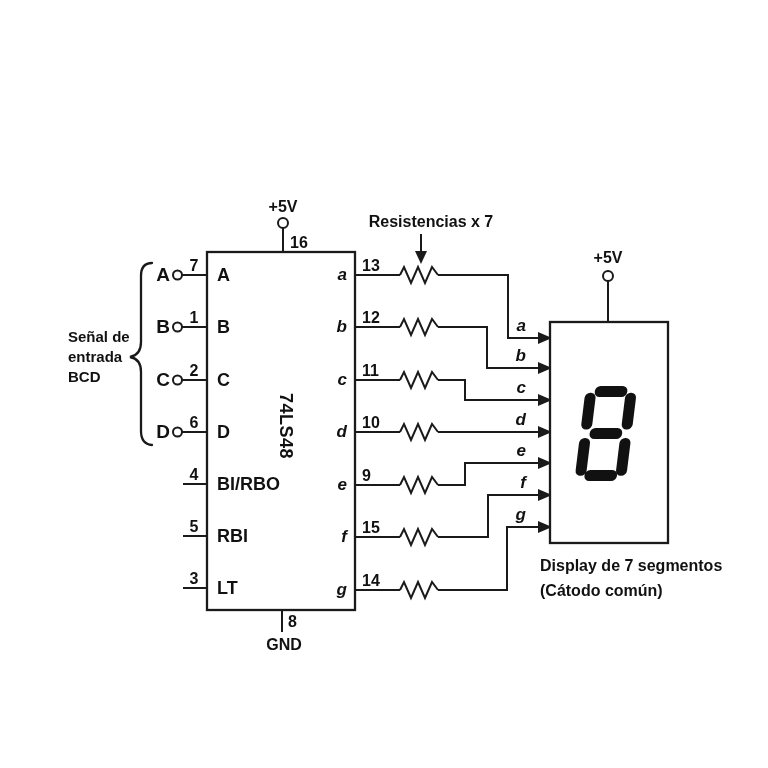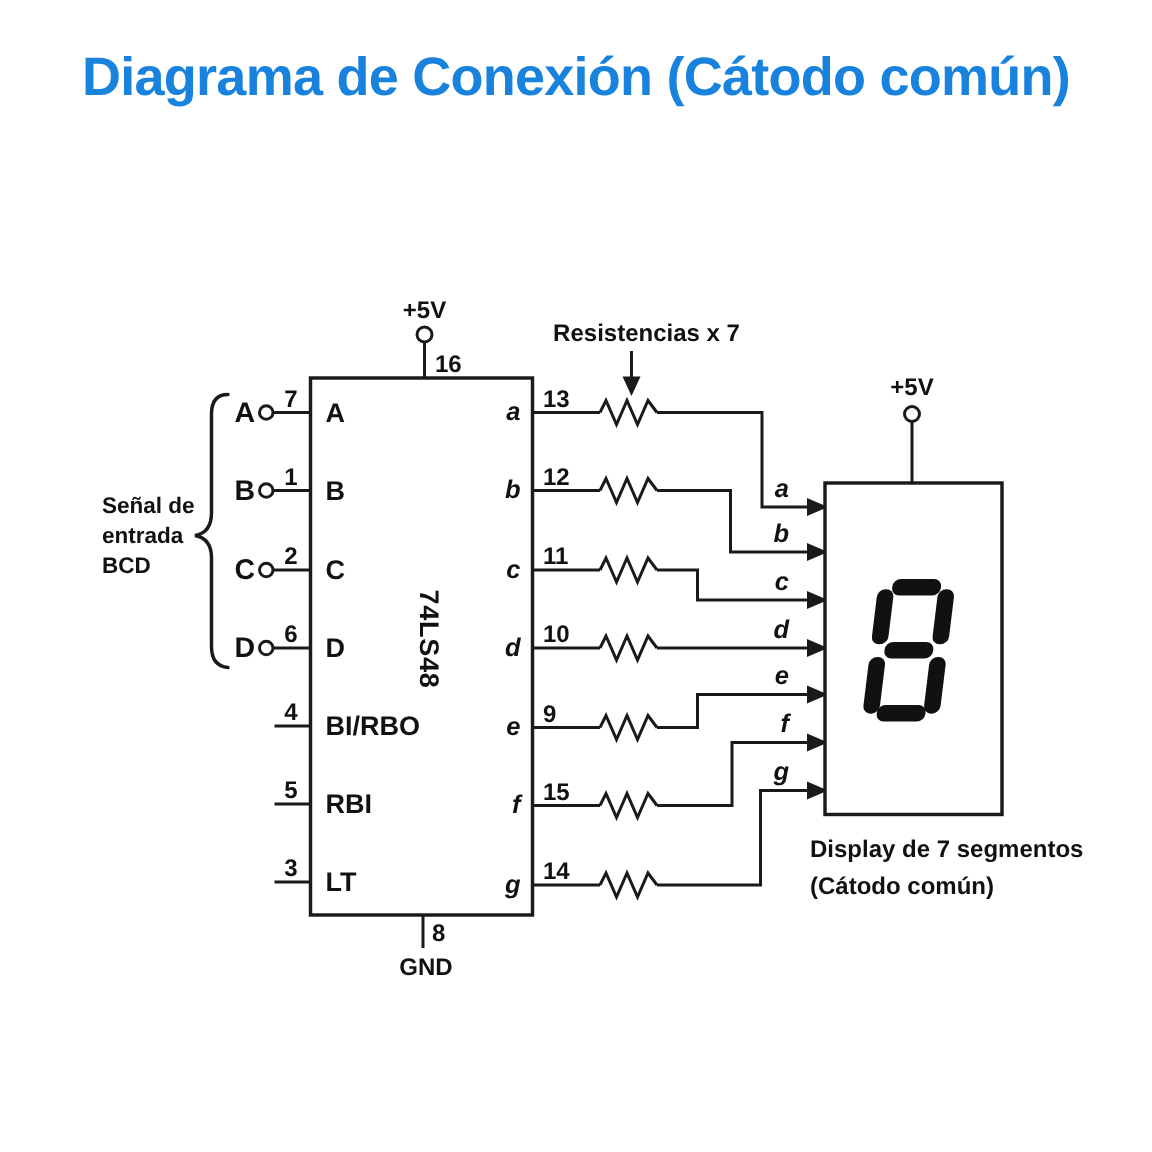--- a/index.html
+++ b/index.html
@@ -22,21 +22,20 @@
   .t-ic-name{font:700 18px "Liberation Sans",sans-serif;letter-spacing:0.5px;}
   .t-seg{font:italic 700 17px "Liberation Sans",sans-serif;}
   .t-vcc{font:700 16px "Liberation Sans",sans-serif;}
   .t-cap{font:700 16px "Liberation Sans",sans-serif;}
   .t-bcd{font:700 15px "Liberation Sans",sans-serif;}
 </style>
 </head>
 <body>
 
 <div class="page">
-  <h1 class="title">Diagrama de Conexión (Cátodo común)</h1>
 
   <svg width="768" height="768" viewBox="0 0 768 768">
 
     <path d="M152 263 Q141 263 141 276 L141 342 Q141 355 130 357 Q141 359 141 372 L141 431 Q141 444 152 445" class="wire-thick" fill="none" stroke-linecap="round"></path>
     <text class="t-bcd" x="68" y="342">Señal de</text>
     <text class="t-bcd" x="68" y="362">entrada</text>
     <text class="t-bcd" x="68" y="382">BCD</text>
 
     <rect x="207" y="252" width="148" height="358" class="boxline"></rect>
     <text class="t-ic-name" transform="translate(280,393) rotate(90)" x="0" y="0">74LS48</text>

